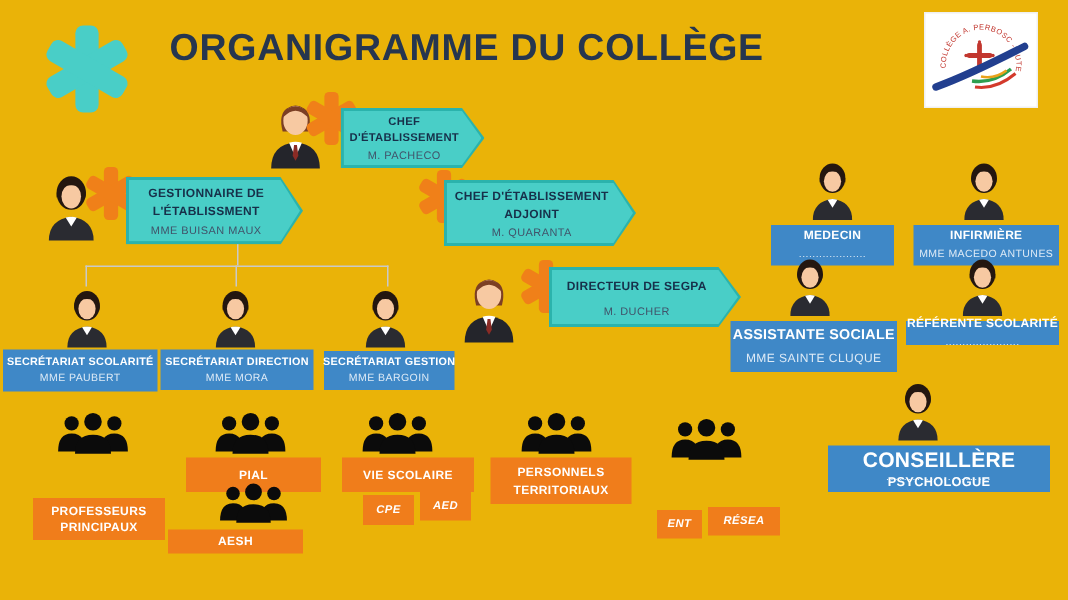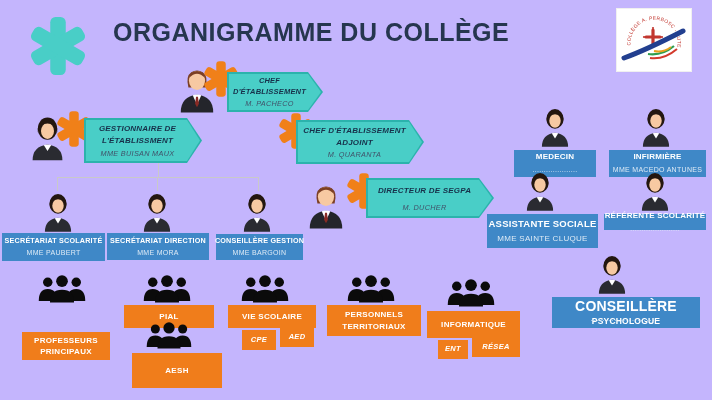--- a/index.html
+++ b/index.html
@@ -1,29 +1,29 @@
 <!DOCTYPE html>
 <html><head>
 <meta charset="utf-8">
 <style>
   html,body{margin:0;padding:0;background:#fff;}
-  .stage{position:relative;width:712px;height:400px;background:#c4b5fd;overflow:hidden;
+  .stage{position:relative;width:712px;height:400px;background:#eab308;overflow:hidden;
          font-family:"Liberation Sans", sans-serif;}
 
   .title{position:absolute;left:113px;top:18px;font-size:25px;font-weight:bold;
          color:#26364f;letter-spacing:.5px;white-space:nowrap;}
 
   
   .banner{position:absolute;}
   .banner .shape-o{position:absolute;inset:0;background:#2bb3ac;
     clip-path:polygon(0 0,calc(100% - 15px) 0,100% 50%,calc(100% - 15px) 100%,0 100%);}
   .banner .shape-i{position:absolute;inset:2px;background:#49cec7;
     clip-path:polygon(0 0,calc(100% - 13px) 0,100% 50%,calc(100% - 13px) 100%,0 100%);}
   .banner .content{position:absolute;inset:0;padding:3px 18px 3px 7px;display:flex;
-    flex-direction:column;justify-content:center;align-items:center;text-align:center;font-style:italic;}
+    flex-direction:column;justify-content:center;align-items:center;text-align:center;}
   .banner .content.spread{justify-content:space-between;padding-top:7px;padding-bottom:6px;}
   .b-title{font-weight:bold;font-size:8px;line-height:1.45;color:#17304a;letter-spacing:.2px;}
   .b-title.sm{font-size:7.5px;}
   .b-name{font-size:7.3px;color:#41536a;margin-top:2px;letter-spacing:.3px;}
 
   
   .bluebox{position:absolute;background:#3f88c7;color:#fff;display:flex;flex-direction:column;
     justify-content:center;align-items:center;text-align:center;line-height:1.25;}
   .bb-title{font-weight:bold;font-size:8px;white-space:nowrap;letter-spacing:.2px;}
   .bb-title.lg{font-size:9.5px;}
@@ -219,21 +219,21 @@
       <use href="#sym-female"></use>
     </svg>
   <div class="bluebox" style="left:107px;top:233px;width:102px;height:27px">
     <div class="bb-title sm">SECRÉTARIAT DIRECTION</div>
     <div class="bb-name">MME MORA</div>
   </div>
   <svg class="avatar" style="left:239px;top:191px" width="36" height="42" viewBox="0 0 44 48">
       <use href="#sym-female"></use>
     </svg>
   <div class="bluebox" style="left:216px;top:234px;width:87px;height:26px">
-    <div class="bb-title sm">CONSEILLÈRE GESTION</div>
+    <div class="bb-title sm">SECRÉTARIAT GESTION</div>
     <div class="bb-name">MME BARGOIN</div>
   </div>
 
   <svg class="avatar" style="left:594px;top:252px" width="36" height="44" viewBox="0 0 44 48">
       <use href="#sym-female"></use>
     </svg>
   <div class="bluebox" style="left:552px;top:297px;width:148px;height:31px">
     <div class="bb-title" style="font-size:14px">CONSEILLÈRE</div>
     <div class="bb-title" style="font-size:8.5px">PSYCHOLOGUE</div>
     <div class="bb-dots">........................</div>
@@ -244,34 +244,33 @@
     </svg>
   <div class="obox" style="left:22px;top:332px;width:88px;height:28px">PROFESSEURS PRINCIPAUX</div>
 
   <svg class="gicon" style="left:143px;top:274px" width="48" height="30" viewBox="0 0 64 40">
       <use href="#sym-group" fill="currentColor"></use>
     </svg>
   <div class="obox" style="left:124px;top:305px;width:90px;height:23px">PIAL</div>
   <svg class="gicon" style="left:146px;top:321px" width="46" height="29" viewBox="0 0 64 40">
       <use href="#sym-group" fill="currentColor"></use>
     </svg>
-  <div class="obox" style="left:132px;top:353px;width:90px;height:35px">AESH</div>
+  <div class="obox" style="left:112px;top:353px;width:90px;height:16px">AESH</div>
 
   <svg class="gicon" style="left:241px;top:274px" width="48" height="30" viewBox="0 0 64 40">
       <use href="#sym-group" fill="currentColor"></use>
     </svg>
   <div class="obox" style="left:228px;top:305px;width:88px;height:23px">VIE SCOLAIRE</div>
   <div class="obox small" style="left:242px;top:330px;width:34px;height:20px">CPE</div>
   <div class="obox small" style="left:280px;top:328px;width:34px;height:19px">AED</div>
 
   <svg class="gicon" style="left:347px;top:274px" width="48" height="30" viewBox="0 0 64 40">
       <use href="#sym-group" fill="currentColor"></use>
     </svg>
   <div class="obox" style="left:327px;top:305px;width:94px;height:31px">PERSONNELS TERRITORIAUX</div>
 
   <svg class="gicon" style="left:447px;top:278px" width="48" height="30" viewBox="0 0 64 40">
       <use href="#sym-group" fill="currentColor"></use>
     </svg>
-  <div class="obox" style="left:427px;top:311px;width:93px;height:27px">INFORMATIQUE</div>
   <div class="obox small" style="left:438px;top:340px;width:30px;height:19px">ENT</div>
   <div class="obox small" style="left:472px;top:338px;width:48px;height:19px">RÉSEA</div>
 
 </div>
 
 </body></html>

